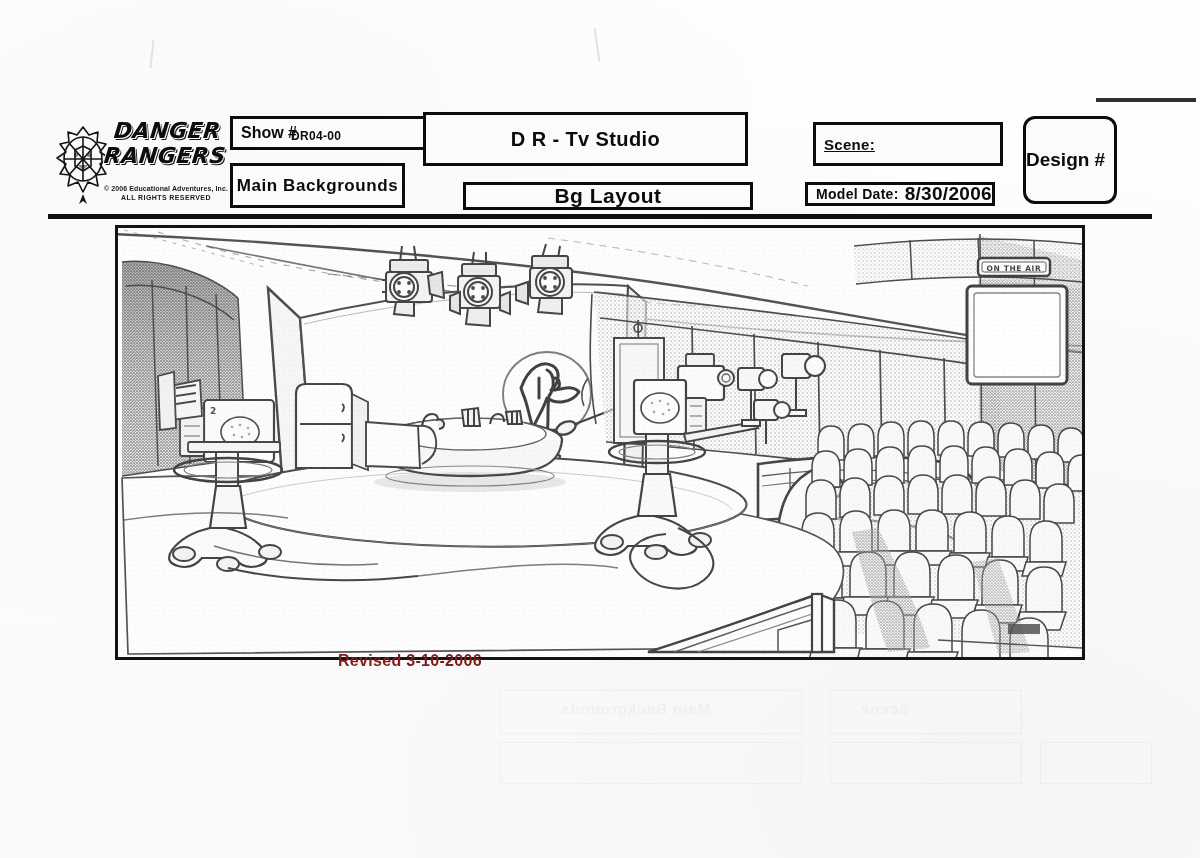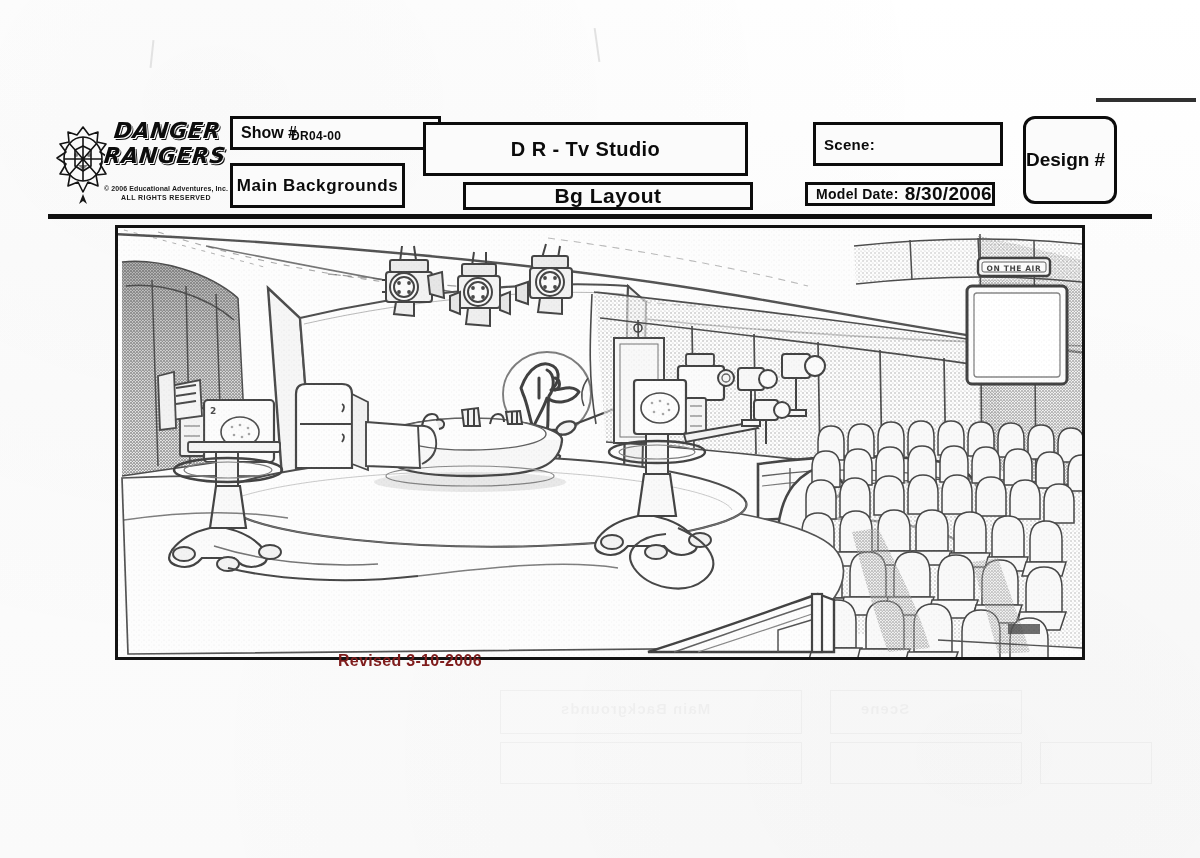--- a/index.html
+++ b/index.html
@@ -138,23 +138,23 @@
     align-items: center;
     color: #0b0b0b;
     font-family: "Liberation Sans", sans-serif;
     font-weight: bold;
   }
   .fbox.center { justify-content: center; }
   .fbox.left   { justify-content: flex-start; padding-left: 8px; }
 
   #box-show      { left: 182px; top: 6px;  width: 211px; height: 34px; font-size: 16px; }
   #box-main      { left: 182px; top: 53px; width: 175px; height: 45px; font-size: 17px; letter-spacing: 0.6px; }
-  #box-title     { left: 375px; top: 12px;  width: 325px; height: 54px; font-size: 20px; letter-spacing: 0.4px; }
+  #box-title     { left: 375px; top: 2px;  width: 325px; height: 54px; font-size: 20px; letter-spacing: 0.4px; }
   #box-subtitle  { left: 415px; top: 72px; width: 290px; height: 28px; font-size: 21px; letter-spacing: 0.5px; text-align: center; }
-  #box-scene     { left: 765px; top: 12px; width: 190px; height: 44px; font-size: 15px; }
+  #box-scene     { left: 765px; top: 12px; width: 190px; height: 44px; font-size: 15px; text-decoration: underline; }
   #box-modeldate { left: 757px; top: 72px; width: 190px; height: 24px; font-size: 14px; }
   #box-design    { left: 975px; top: 6px;  width: 94px; height: 88px; font-size: 19px; border-radius: 12px; justify-content: flex-start; }
 
   .show-label {
     position: relative;
     font-size: 16px;
     font-weight: bold;
   }
   .show-value {
     position: relative;

